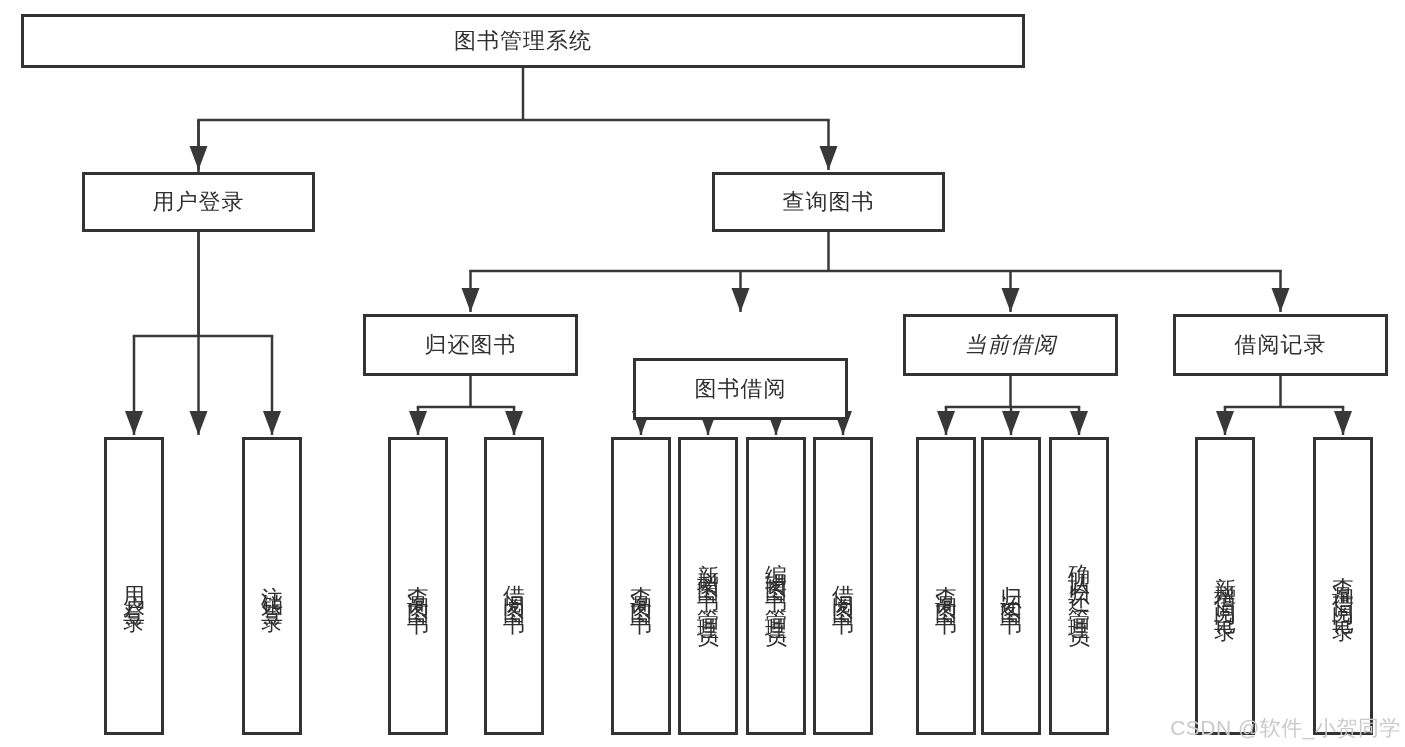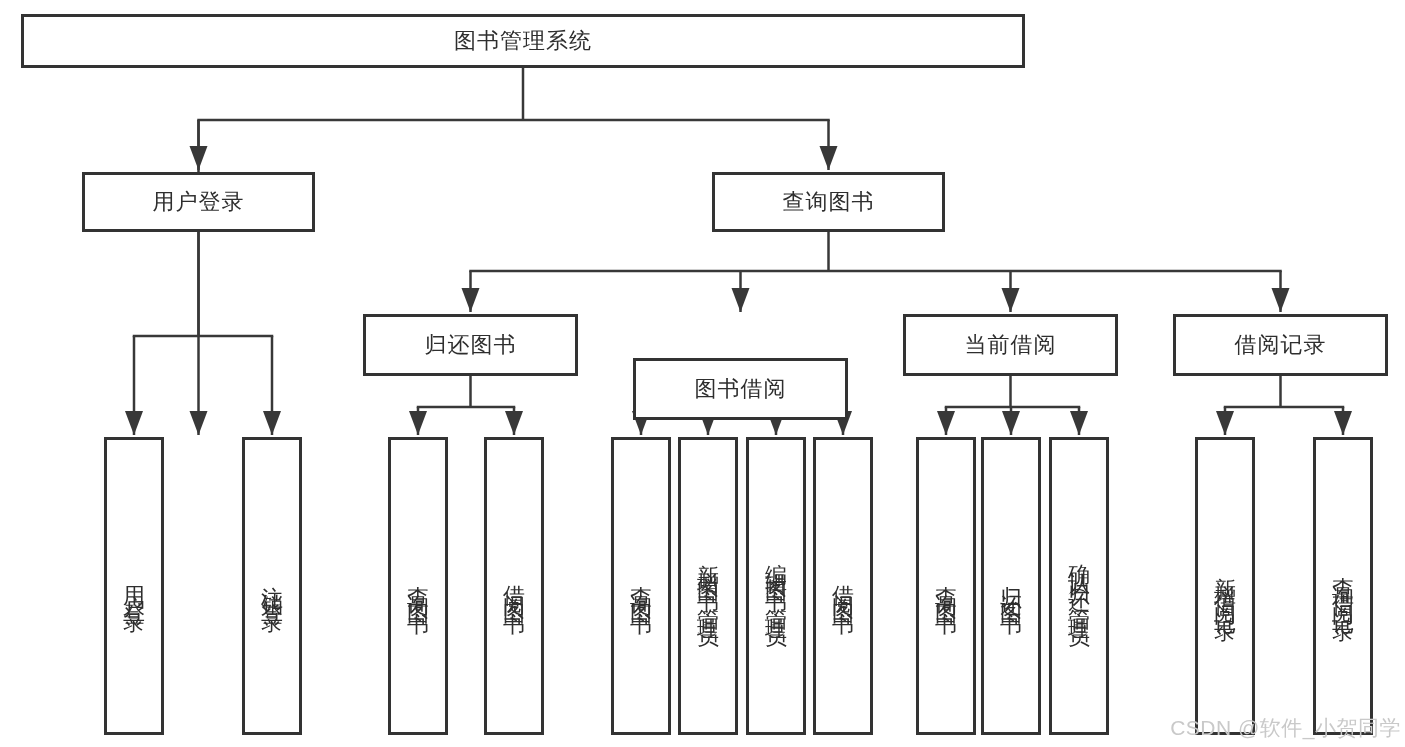--- a/index.html
+++ b/index.html
@@ -103,21 +103,21 @@
     <line x1="1343" y1="407" x2="1343" y2="435" marker-end="url(#arrow)"></line>
   </svg>
 
   <div class="node" style="left:21px; top:14px; width:1004px; height:54px;">图书管理系统</div>
 
   <div class="node" style="left:82px; top:172px; width:233px; height:60px;">用户登录</div>
   <div class="node" style="left:712px; top:172px; width:233px; height:60px;">查询图书</div>
 
   <div class="node" style="left:363px; top:314px; width:215px; height:62px;">归还图书</div>
   <div class="node" style="left:633px; top:314px; width:215px; height:62px;margin-top:44px;">图书借阅</div>
-  <div class="node" style="left:903px; top:314px; width:215px; height:62px;">当前借阅</div>
+  <div class="node" style="left:903px; top:314px; width:215px; height:62px;font-style:italic;">当前借阅</div>
   <div class="node" style="left:1173px; top:314px; width:215px; height:62px;">借阅记录</div>
 
   <div class="node leaf" style="left:104px;">
     <span class="vtext">用户登录</span>
   </div>
   <div class="node leaf" style="left:242px;">
     <span class="vtext">注销登录</span>
   </div>
 
   <div class="node leaf" style="left:388px;">

